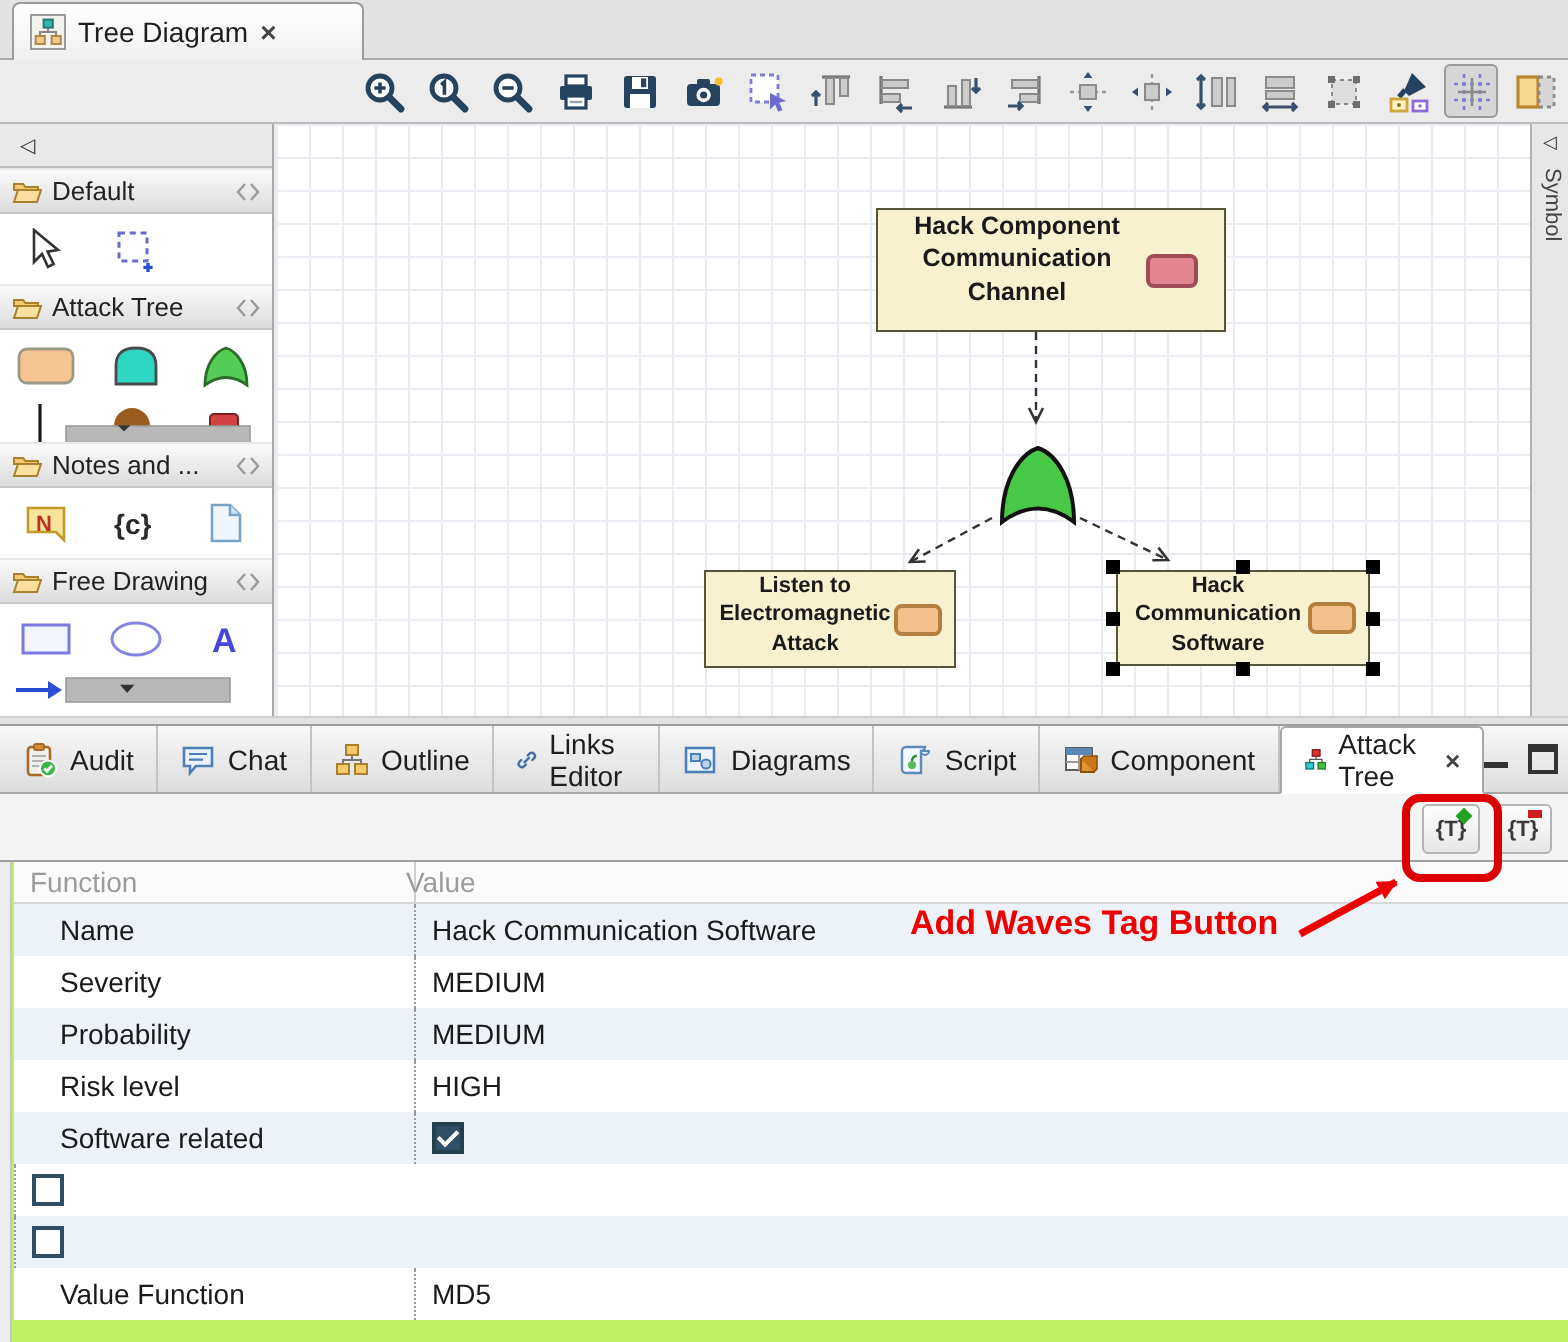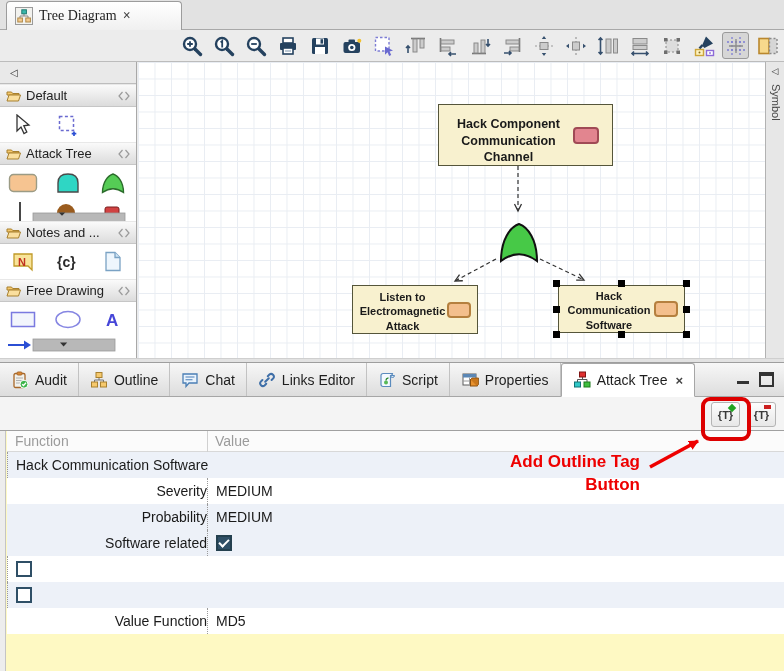--- a/index.html
+++ b/index.html
@@ -2,21 +2,21 @@
 <html><head>
 <meta charset="utf-8">
 <style>
   html,body{margin:0;padding:0;}
   body{font-family:"Liberation Sans",sans-serif;background:#d8d8d8;}
   #window{position:relative;width:784px;height:671px;background:#ececec;overflow:hidden;
           font-family:"Liberation Sans",sans-serif;}
 
   
   .etabbar{position:absolute;left:0;top:0;width:784px;height:30px;background:#e2e2e2;
-           border-bottom:1px solid #a8a8a8;box-sizing:border-box;font-family:Liberation Serif, serif;}
+           border-bottom:1px solid #a8a8a8;box-sizing:border-box;}
   .etab{position:absolute;left:6px;top:1px;height:29px;width:176px;background:linear-gradient(#ffffff,#f0f0f0);
         border:1px solid #9c9c9c;border-bottom:none;border-radius:4px 4px 0 0;z-index:2;
         display:flex;align-items:center;gap:6px;padding:0 8px;box-sizing:border-box;}
   .etab .elabel{font-size:14px;color:#1e1e1e;}
   .etab .close{font-size:14px;font-weight:bold;color:#444;line-height:1;}
 
   
   .toolbar{position:absolute;left:0;top:30px;width:784px;height:32px;background:#ececec;
            border-bottom:1px solid #bcbcbc;box-sizing:border-box;}
   .ticons{position:absolute;left:178px;top:0;height:31px;display:flex;align-items:center;gap:5px;}
@@ -35,35 +35,35 @@
   .pal-head .plabel{font-size:13px;color:#222;flex:1;white-space:nowrap;overflow:hidden;}
   .pal-items{display:flex;align-items:center;gap:0;height:35px;}
   .pal-item{width:45px;display:flex;align-items:center;justify-content:center;}
   .pal-partial{position:relative;height:21px;overflow:hidden;}
 
   .canvas{position:absolute;left:138px;top:0;width:627px;height:296px;background:#ffffff;
           background-image:linear-gradient(to right,#e9edf3 1px,transparent 1px),
                            linear-gradient(to bottom,#e9edf3 1px,transparent 1px);
           background-size:16.5px 16.5px;overflow:hidden;}
   .node{position:absolute;background:#f8f1cf;border:1px solid #55553a;box-sizing:border-box;
-        display:flex;align-items:flex-end;justify-content:center;text-align:center;
+        display:flex;align-items:flex-start;justify-content:center;text-align:center;
         font-weight:bold;color:#1a1a1a;}
   .node .nlabel{white-space:pre-line;line-height:1.3;}
   .badge{position:absolute;border-radius:4px;box-sizing:border-box;}
   .handle{position:absolute;width:7px;height:7px;background:#000;z-index:5;}
 
   .symbolstrip{position:absolute;right:0;top:0;width:19px;height:296px;background:#e7e7e7;
                border-left:1px solid #b2b2b2;box-sizing:border-box;}
   .symbolstrip .tri{display:block;text-align:center;font-size:9px;color:#333;margin-top:4px;}
   .symbolstrip .vlabel{writing-mode:vertical-rl;font-size:11px;color:#444;margin:8px auto 0 auto;display:block;width:14px;text-align:left;}
 
   .splitter{position:absolute;left:0;top:358px;width:784px;height:4px;background:#e2e2e2;border-top:1px solid #cfcfcf;}
 
   
-  .bpanel{position:absolute;left:0;top:362px;width:784px;height:309px;background:#fef9c3;text-align:right;}
+  .bpanel{position:absolute;left:0;top:362px;width:784px;height:309px;background:#bef264;}
   .btabbar{position:absolute;left:0;top:0;width:784px;height:35px;background:linear-gradient(#f7f7f7,#dddddd);
            border-top:1px solid #9e9e9e;border-bottom:1px solid #a6a6a6;box-sizing:border-box;display:flex;align-items:stretch;}
   .btab{display:flex;align-items:center;gap:6px;padding:0 11px;border-right:1px solid #c2c2c2;font-size:14px;color:#1e1e1e;}
   .btab svg{width:18px;height:18px;}
   .btab.active{background:#ffffff;border:1px solid #a6a6a6;border-bottom:1px solid #ffffff;margin-bottom:-1px;z-index:3;
                border-radius:3px 3px 0 0;}
   .btab.active .close{font-size:13px;font-weight:bold;color:#444;margin-left:2px;}
   .winbtns{margin-left:auto;display:flex;align-items:center;gap:10px;padding-right:10px;}
   .minbtn{width:12px;height:3px;background:#333;margin-top:6px;}
   .maxbtn{width:11px;height:9px;border:2px solid #333;border-top:4px solid #333;box-sizing:content-box;}
@@ -79,21 +79,21 @@
   .annobox{position:absolute;left:701px;top:0px;width:42px;height:36px;border:4px solid #dd0000;border-radius:9px;
            z-index:40;pointer-events:none;}
   .annotext{position:absolute;left:455px;top:88px;width:185px;font-size:17px;font-weight:bold;color:#ee0000;
             line-height:23px;z-index:40;}
 
   
   .ptable{position:absolute;left:0;top:69px;width:784px;bottom:0;}
   .gutter{position:absolute;left:0;top:0;width:6px;height:240px;background:#ededed;border-right:1px solid #c4c4c4;box-sizing:border-box;}
   .thead{position:absolute;left:7px;top:0;right:0;height:21px;background:#fbfbfb;border-bottom:1px solid #d8d8d8;box-sizing:border-box;}
   .thead .h1{position:absolute;left:8px;top:2px;font-size:14px;color:#9b9b9b;}
-  .thead .h2{position:absolute;left:208px;top:2px;font-size:14px;color:#9b9b9b;}
+  .thead .h2{position:absolute;left:196px;top:2px;font-size:14px;color:#9b9b9b;}
   .thead .hdiv{position:absolute;left:200px;top:0;width:1px;height:21px;background:#d0d0d0;}
   .tbody{position:absolute;left:7px;top:21px;right:0;}
   .trow{display:flex;height:26px;align-items:center;}
   .trow.odd{background:#edf1f8;}
   .trow.even{background:#ffffff;}
   .tcell{font-size:14px;color:#1a1a1a;}
   .c-prop{width:200px;padding-left:23px;box-sizing:border-box;}
   .c-val{flex:1;padding-left:8px;border-left:1px dotted #9a9a9a;height:100%;display:flex;align-items:center;box-sizing:border-box;}
   .cb{width:16px;height:16px;box-sizing:border-box;border:2px solid #2f4f66;background:#fff;display:inline-flex;
       align-items:center;justify-content:center;}
@@ -474,62 +474,70 @@
           <rect x="3" y="2.5" width="11" height="14" rx="1.5" fill="#f1f1ec" stroke="#a8682a" stroke-width="1.3"></rect>
           <rect x="6" y="1" width="5" height="3" rx="1" fill="#dd8a35" stroke="#a8682a"></rect>
           <path d="M5,7 H12 M5,9.5 H12 M5,12 H9" stroke="#b0b0b0" stroke-width="1"></path>
           <circle cx="13" cy="13.2" r="4" fill="#3cb54a" stroke="#fff"></circle>
           <path d="M11.2,13.3 L12.5,14.6 L15,11.8" stroke="#fff" stroke-width="1.4" fill="none"></path>
           </svg>
         <span>Audit</span>
       </div>
       <div class="btab">
         <svg viewBox="0 0 18 18">
+          <path d="M2,3 H16 V12 H8 L5,15.5 V12 H2 Z" fill="#eaf3fc" stroke="#4b7fb5" stroke-width="1.3"></path>
+          <path d="M4.5,6 H13.5 M4.5,8.8 H11.5" stroke="#4b7fb5" stroke-width="1.1"></path>
+          </svg>
+        <span>Chat</span>
+      </div>
+      <div class="btab">
+        <svg viewBox="0 0 18 18">
           <path d="M9,6.5 V9 M4.5,11 V9 H13.5 V11" stroke="#777" fill="none"></path>
           <rect x="6" y="1.5" width="6" height="5" fill="#f6c96d" stroke="#a8802e"></rect>
           <rect x="1.5" y="11" width="6" height="5" fill="#f6c96d" stroke="#a8802e"></rect>
           <rect x="10.5" y="11" width="6" height="5" fill="#f6c96d" stroke="#a8802e"></rect>
           </svg>
         <span>Outline</span>
-      </div>
-      <div class="btab">
-        <svg viewBox="0 0 18 18">
-          <path d="M2,3 H16 V12 H8 L5,15.5 V12 H2 Z" fill="#eaf3fc" stroke="#4b7fb5" stroke-width="1.3"></path>
-          <path d="M4.5,6 H13.5 M4.5,8.8 H11.5" stroke="#4b7fb5" stroke-width="1.1"></path>
-          </svg>
-        <span>Chat</span>
       </div>
       <div class="btab">
         <svg viewBox="0 0 18 18">
           <g fill="none" stroke="#3f6fa8" stroke-width="2" stroke-linecap="round">
             <path d="M7.2,10.8 L10.8,7.2"></path>
             <path d="M9.8,5.2 l1.6,-1.6 a2.7,2.7 0 0 1 3.8,3.8 L13.6,9"></path>
             <path d="M8.2,12.8 l-1.6,1.6 a2.7,2.7 0 0 1 -3.8,-3.8 L4.4,9"></path>
             </g>
           </svg>
         <span>Links Editor</span>
       </div>
       <div class="btab">
         <svg viewBox="0 0 18 18">
+          <rect x="2" y="3" width="14" height="12" fill="#eef4fb" stroke="#4b7fb5" stroke-width="1.3"></rect>
+          <rect x="4.5" y="6" width="4.5" height="3.5" fill="#bcd4ea" stroke="#4b7fb5"></rect>
+          <circle cx="12" cy="11" r="2.3" fill="#bcd4ea" stroke="#4b7fb5"></circle>
+          </svg>
+        <span>Diagrams</span>
+      </div>
+      <div class="btab">
+        <svg viewBox="0 0 18 18">
           <path d="M5,2.5 H14.5 a2,2 0 0 1 -2,2 V15.5 H5 a2,2 0 0 1 -2,-2 V4.5 a2,2 0 0 1 2,-2 Z" fill="#f4f9ff" stroke="#5b8bbd" stroke-width="1.2"></path>
           <path d="M12.5,4.5 H16.5 a2,2 0 0 1 -4,0" fill="#d8e8f6" stroke="#5b8bbd" stroke-width="1"></path>
           <circle cx="8" cy="11.5" r="2" fill="#58b958"></circle>
           <path d="M8,9.5 C8,7.5 9.5,7 10.5,6.8" stroke="#2e8a2e" fill="none" stroke-width="1.2"></path>
           </svg>
         <span>Script</span>
       </div>
       <div class="btab">
         <svg viewBox="0 0 18 18">
           <rect x="2" y="3" width="13" height="11" fill="#ffffff" stroke="#5c5c5c"></rect>
           <rect x="2" y="3" width="13" height="3.5" fill="#5b87b5"></rect>
           <path d="M8.5,6.5 V14 M2,10 H15" stroke="#9a9a9a" stroke-width="1"></path>
           <rect x="9.5" y="8.5" width="6.5" height="6.5" fill="#e8912d" stroke="#8a4f0e"></rect>
           <path d="M9.5,8.5 l1.5,-1.5 h6.5 v6.5 l-1.5,1.5" fill="#c9761a" stroke="#8a4f0e" stroke-width="0.8"></path>
           </svg>
-        <span>Properties</span>
+        <span>Component</span>
       </div>
       <div class="btab active">
         <svg viewBox="0 0 18 18">
           <path d="M9.5,6 V8.5 M4.5,11 V8.5 H14 V11" stroke="#555" fill="none"></path>
           <rect x="6.5" y="1" width="6" height="5" fill="#e03030" stroke="#801414"></rect>
           <rect x="1.5" y="11" width="6" height="5" fill="#30c8c8" stroke="#0f7272"></rect>
           <rect x="11" y="11" width="6" height="5" fill="#3fbf3f" stroke="#1c7a1c"></rect>
           </svg>
         <span>Attack Tree</span>
         <span class="close">×</span>
@@ -545,48 +553,53 @@
         <span>{T}</span>
         <span class="mark green"></span>
       </span>
       <span class="tagbtn" style="right:8px;">
         <span>{T}</span>
         <span class="mark red"></span>
       </span>
       <span class="annobox"></span>
     </div>
 
-    <div class="annotext">Add Outline Tag Button</div>
+    <div class="annotext">Add Waves Tag Button</div>
     <svg style="position:absolute;left:0;top:0;pointer-events:none;z-index:41;" width="784" height="140" viewBox="0 0 784 140">
       <defs>
         <marker id="redarr" markerWidth="14" markerHeight="12" refX="9" refY="5" orient="auto" markerUnits="userSpaceOnUse">
           <path d="M0,0 L10,5 L0,10 Z" fill="#ee0000"></path>
         </marker>
       </defs>
       <path d="M650,105 L698,79" stroke="#ee0000" stroke-width="3.6" fill="none" marker-end="url(#redarr)"></path>
     </svg>
 
     <div class="ptable">
       <div class="gutter"></div>
       <div class="thead">
         <span class="h1">Function</span>
         <span class="hdiv"></span>
         <span class="h2">Value</span>
       </div>
       <div class="tbody">
           <div class="trow odd">
+            <div class="tcell c-prop">Name</div>
             <div class="tcell c-val">Hack Communication Software</div>
           </div>
           <div class="trow even">
             <div class="tcell c-prop">Severity</div>
             <div class="tcell c-val">MEDIUM</div>
           </div>
           <div class="trow odd">
             <div class="tcell c-prop">Probability</div>
             <div class="tcell c-val">MEDIUM</div>
+          </div>
+          <div class="trow even">
+            <div class="tcell c-prop">Risk level</div>
+            <div class="tcell c-val">HIGH</div>
           </div>
           <div class="trow odd">
             <div class="tcell c-prop">Software related</div>
             <div class="tcell c-val">
               <span class="cb checked">
                 <span class="tick"></span>
               </span>
             </div>
           </div>
           <div class="trow even">

